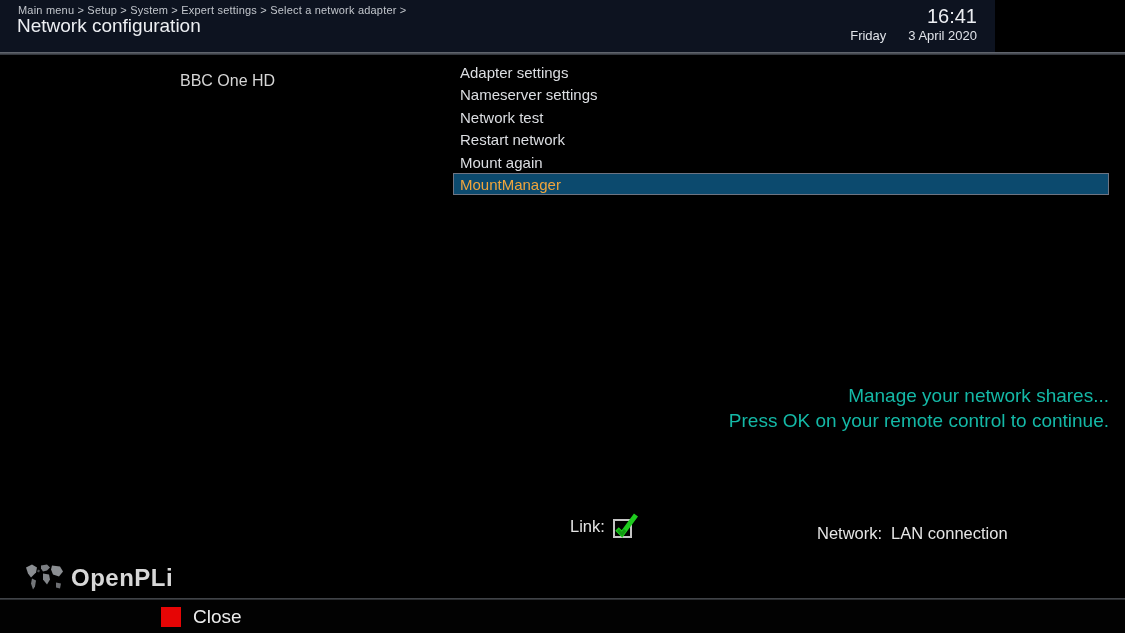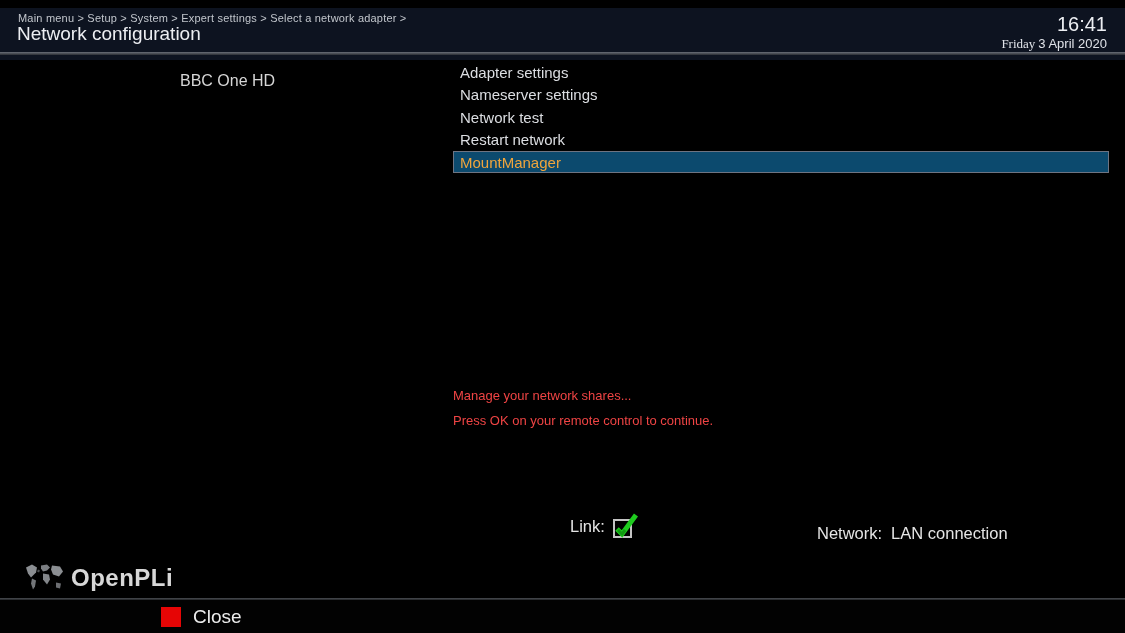--- a/index.html
+++ b/index.html
@@ -8,22 +8,22 @@
     position: relative;
     background: #000000;
     font-family: "Liberation Sans", sans-serif;
     overflow: hidden;
     color: #e0e0e0;
   }
 
   
   .header {
     position: absolute;
-    left: 0; top: 8px;
-    width: 1125px; height: 52px;
+    left: 0; top: 0;
+    width: 995px; height: 52px;
     background: #0d1320;
   }
   .header-sep {
     position: absolute;
     left: 0; top: 52px;
     width: 1125px; height: 3px;
     background: linear-gradient(to bottom, #6a6f78, #2a2d33);
   }
   .breadcrumb {
     position: absolute;
@@ -48,21 +48,21 @@
   }
   .clock-time {
     font-size: 20px;
     color: #eceef2;
   }
   .clock-date {
     font-size: 13px;
     color: #dfe2e8;
     margin-top: 2px;
   }
-  .clock-date .day { margin-right: 3px; font-family: Liberation Serif, serif; }
+  .clock-date .day { margin-right: 22px; }
 
   
   .service-label {
     position: absolute;
     left: 180px; top: 72px;
     font-size: 16px;
     color: #d6d6d6;
     white-space: nowrap;
   }
 
@@ -85,24 +85,24 @@
     background: #0c4a6e;
     border: 1px solid #6e7482;
     color: #f0a53c;
   }
 
   
   .description {
     position: absolute;
     left: 453px; top: 383px;
     width: 656px;
-    text-align: left;
-    font-size: 13px;
+    text-align: right;
+    font-size: 19px;
     line-height: 25px;
-    color: #ef4444;
+    color: #14b8a6;
   }
 
   
   .link-status {
     position: absolute;
     left: 570px; top: 513px;
     display: flex;
     align-items: center;
     gap: 7px;
     font-size: 16.5px;
@@ -183,20 +183,21 @@
 </div>
 <div class="header-sep"></div>
 
 <div class="service-label">BBC One HD</div>
 
 <div class="menu-list">
   <div class="menu-row">Adapter settings</div>
   <div class="menu-row">Nameserver settings</div>
   <div class="menu-row">Network test</div>
   <div class="menu-row">Restart network</div>
+  <div class="menu-row">Mount again</div>
   <div class="menu-row selected">MountManager</div>
 </div>
 
 <div class="description">
   <div>Manage your network shares...</div>
   <div>Press OK on your remote control to continue.</div>
 </div>
 
 <div class="link-status">
   <span>Link:</span>

